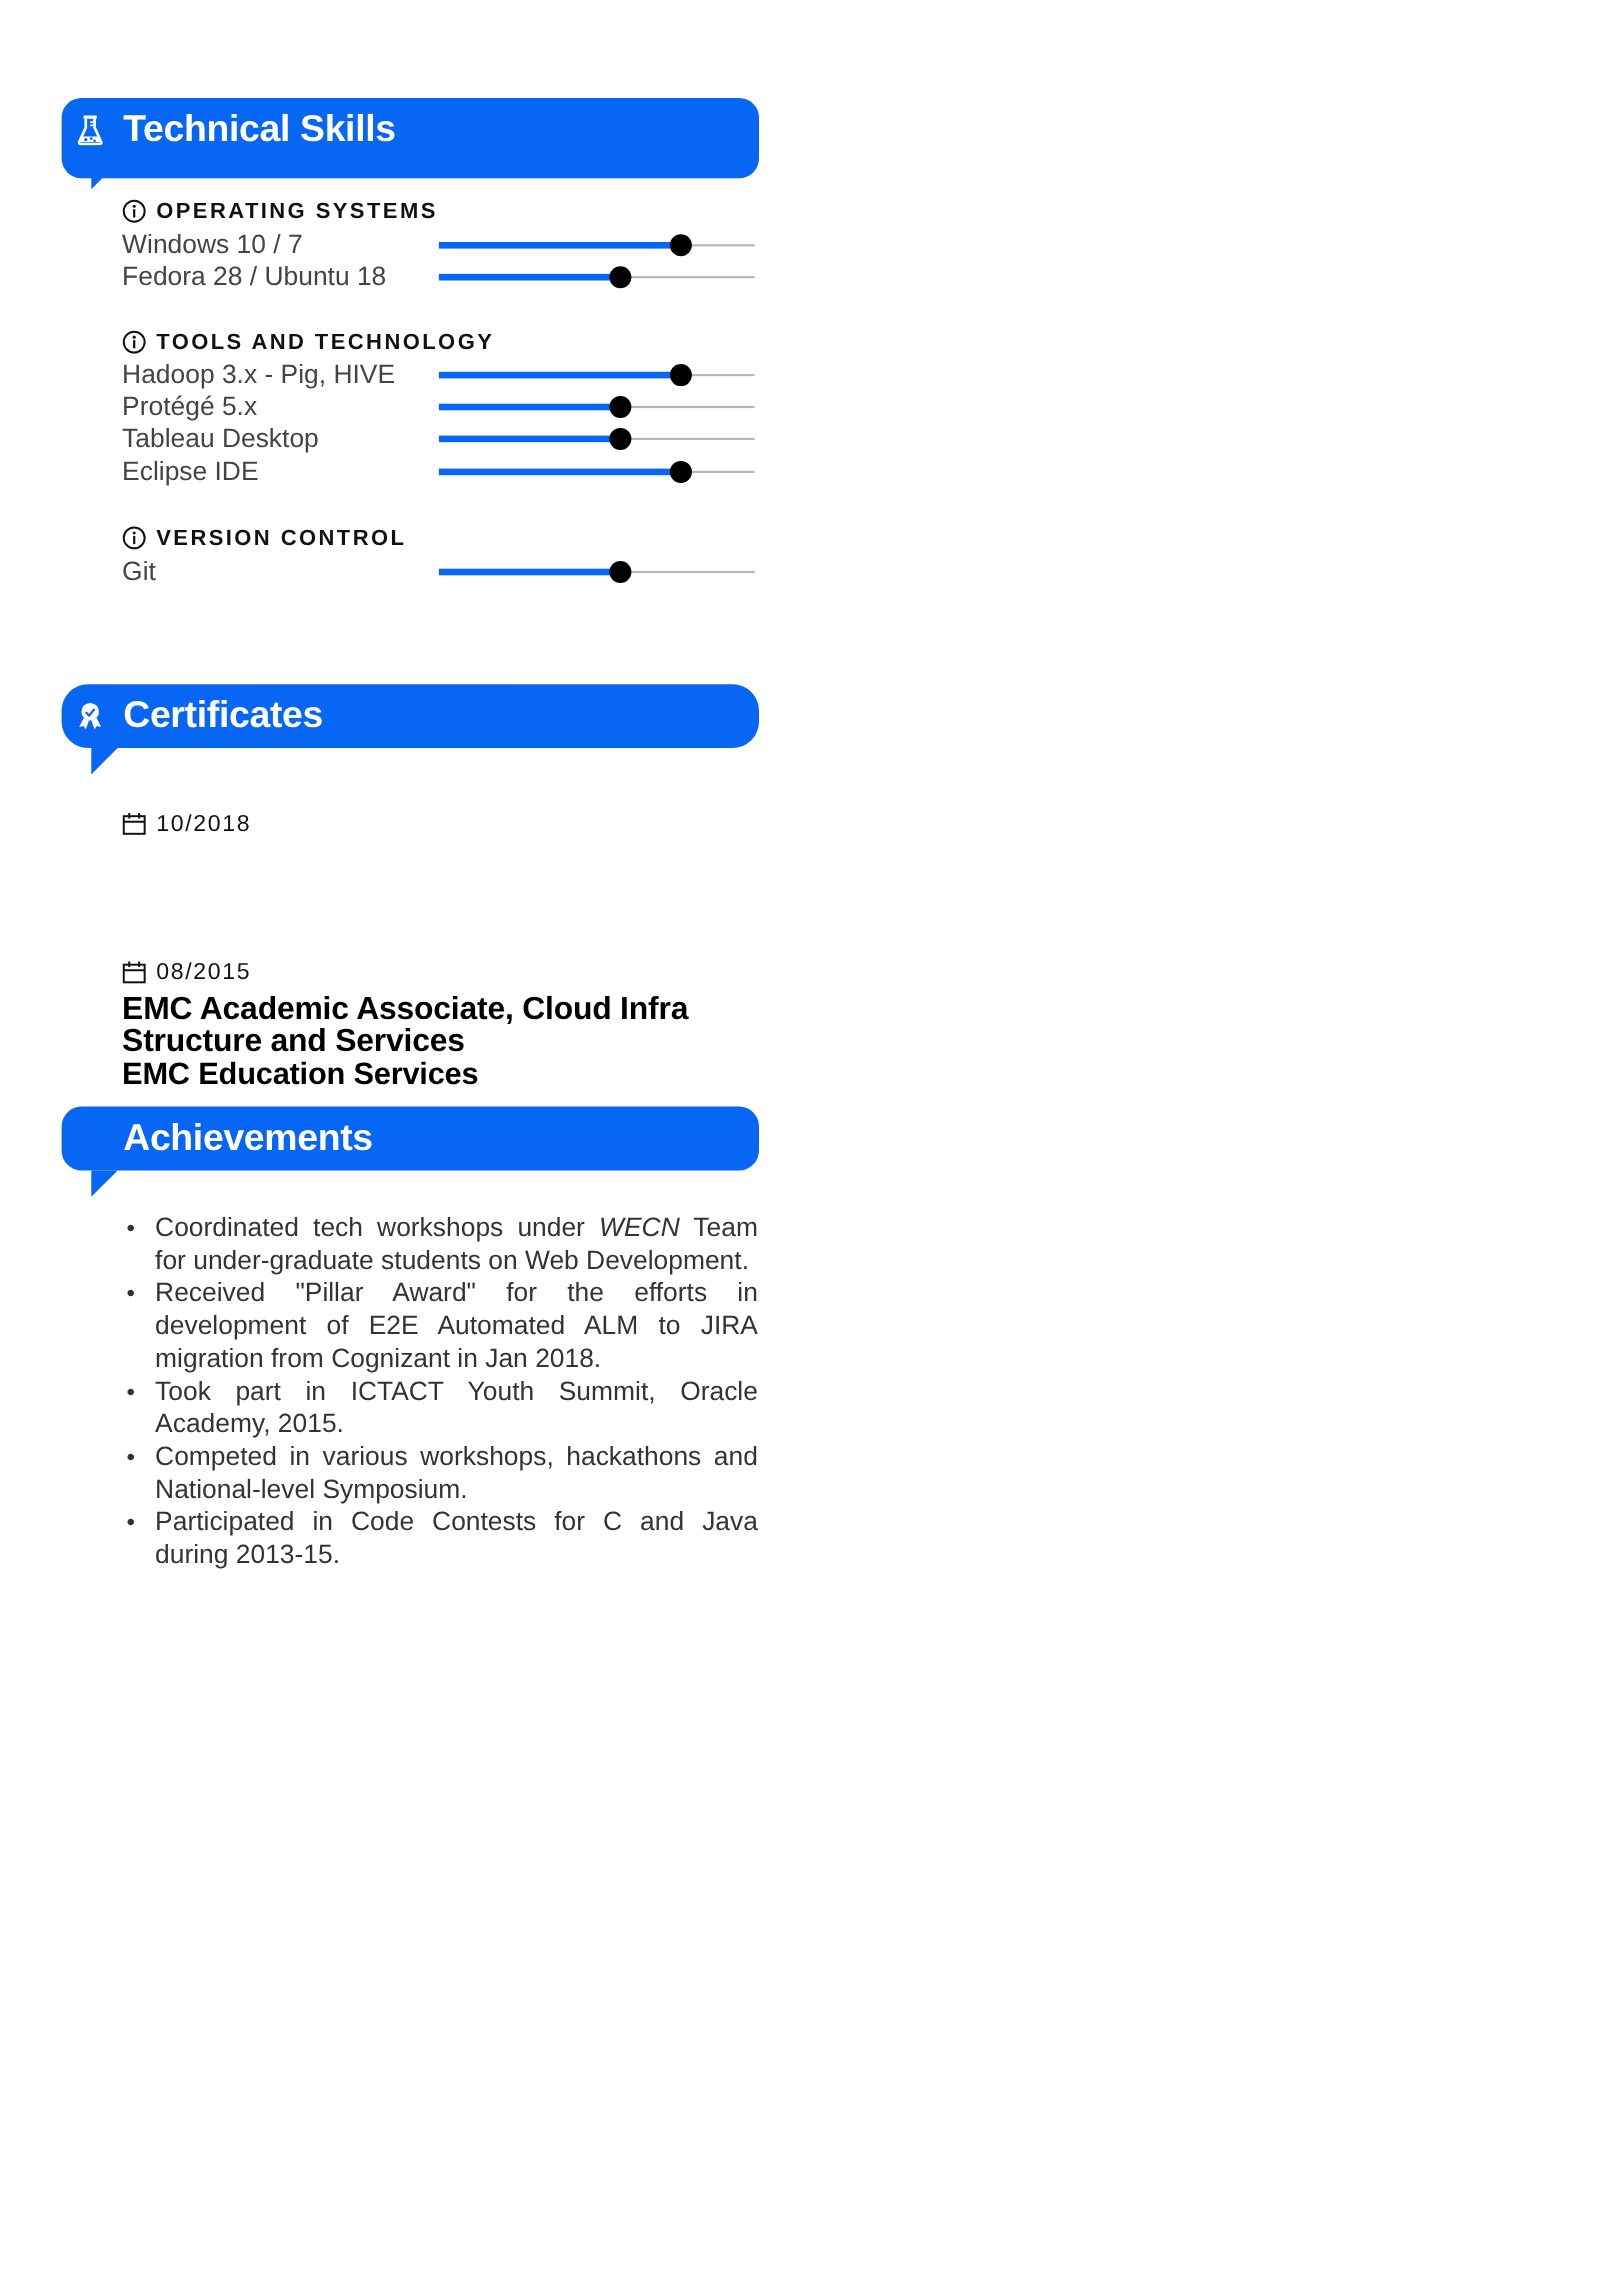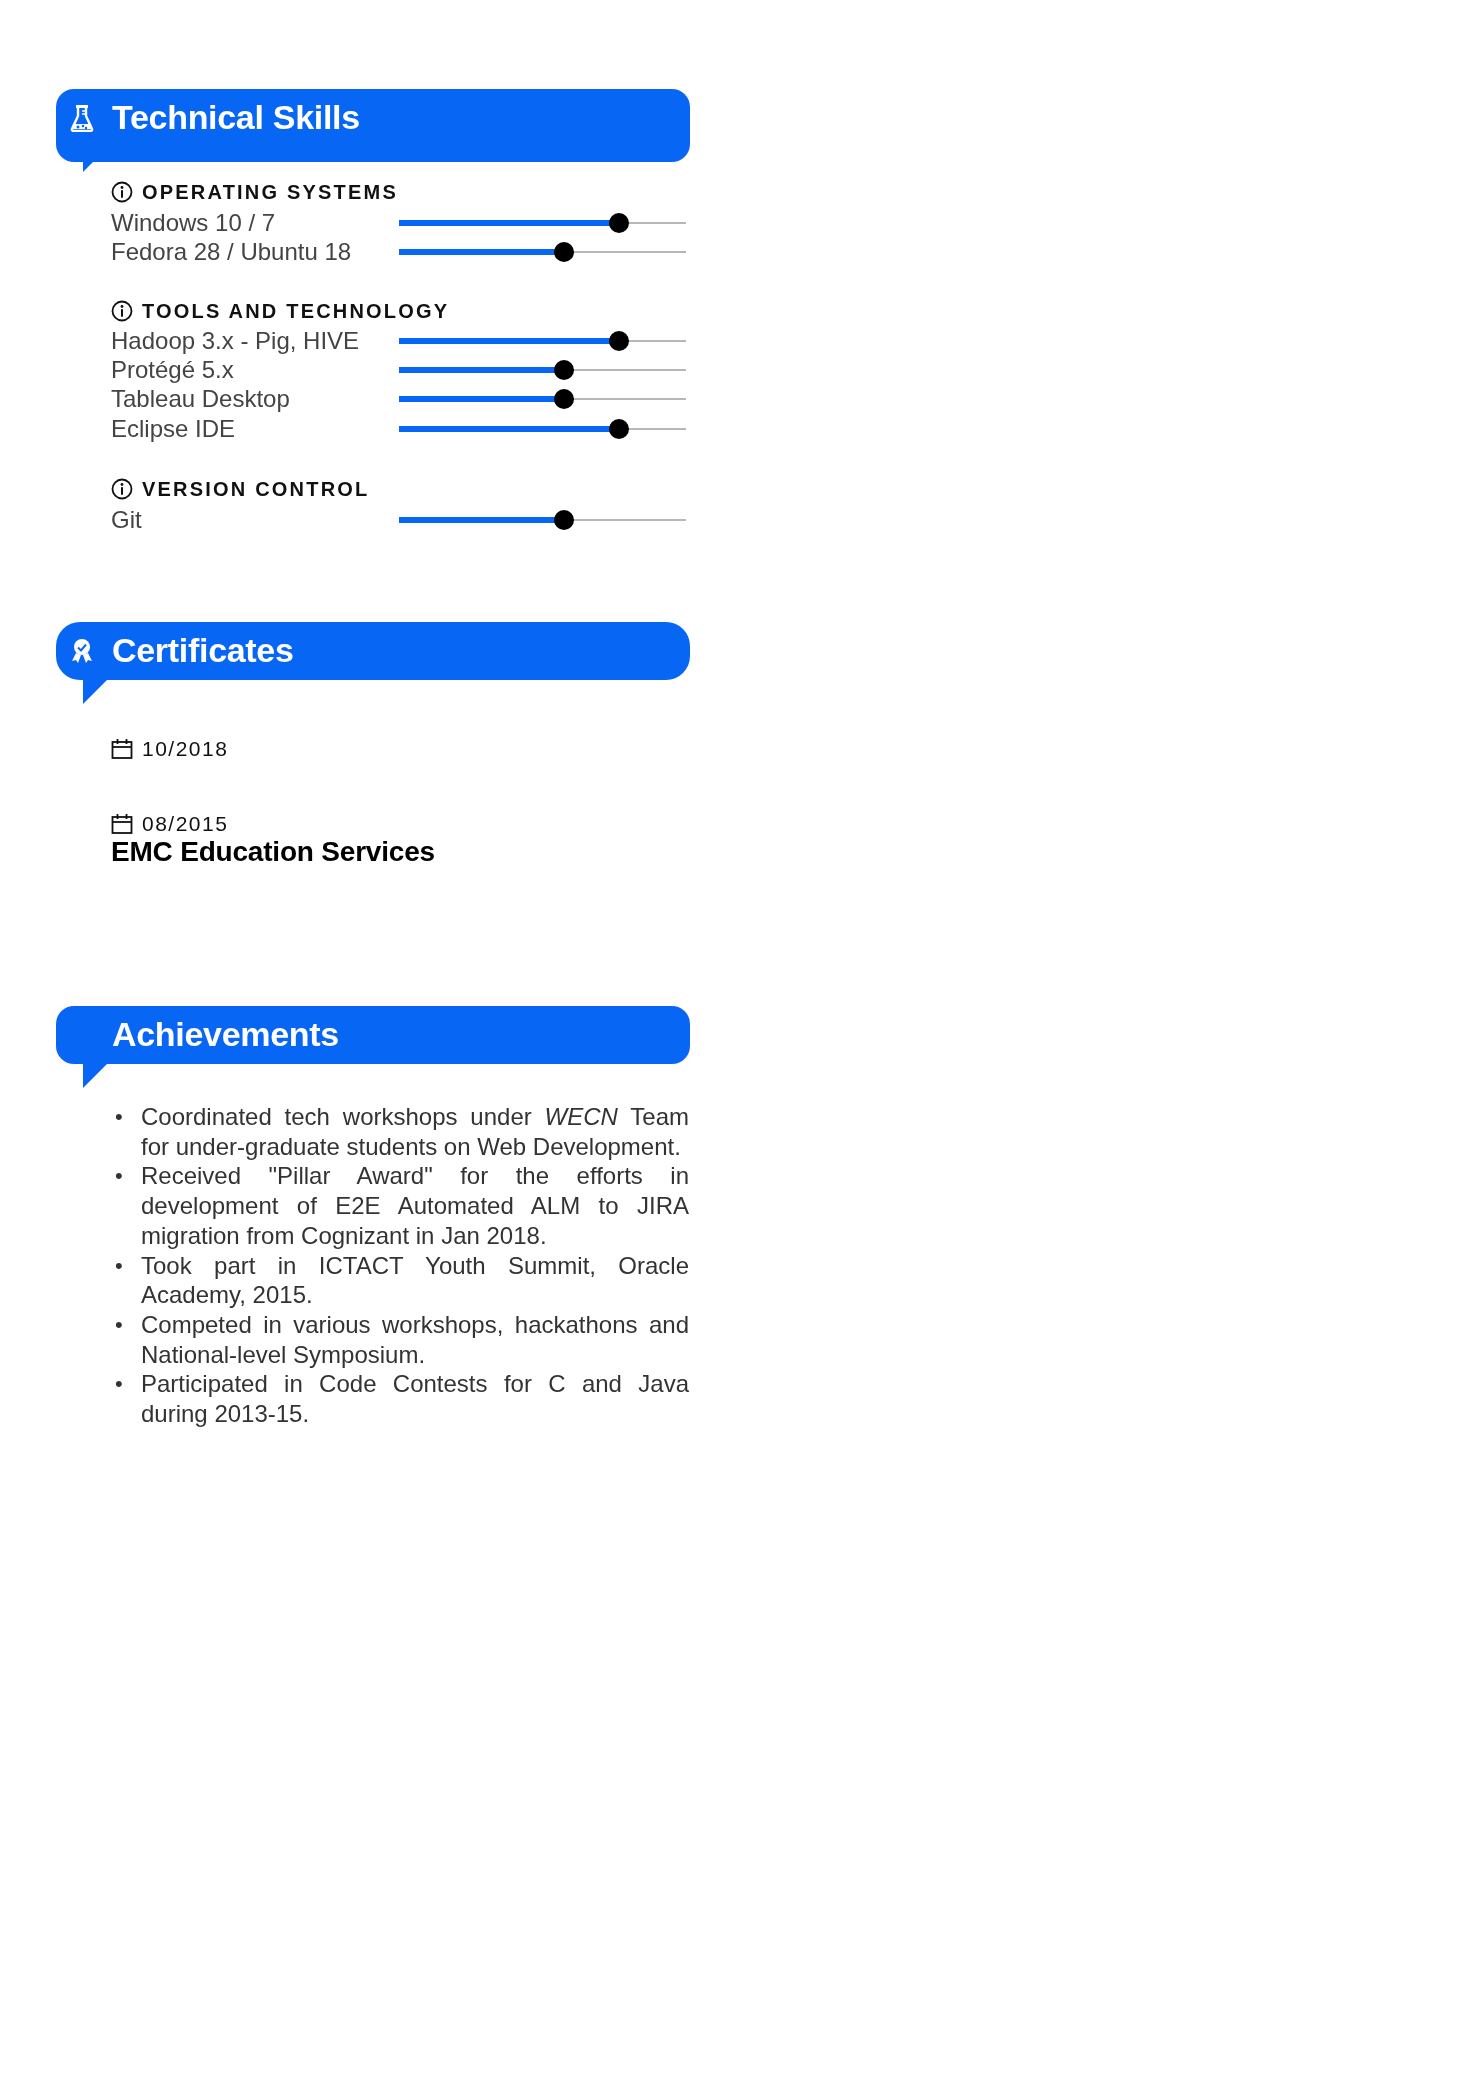--- a/index.html
+++ b/index.html
@@ -149,30 +149,31 @@
     <svg class="cal-icon" viewBox="0 0 22 22">
       <rect x="1.5" y="4" width="19" height="16" fill="none" stroke="#111" stroke-width="1.8"></rect>
       <line x1="1.5" y1="9" x2="20.5" y2="9" stroke="#111" stroke-width="1.8"></line>
       <line x1="6.5" y1="1" x2="6.5" y2="6" stroke="#111" stroke-width="1.8"></line>
       <line x1="15.5" y1="1" x2="15.5" y2="6" stroke="#111" stroke-width="1.8"></line>
     </svg>
     <span class="date">10/2018</span>
   </div>
 </div>
 
-<div class="cert" style="top:788px;">
+<div class="cert" style="top:848px;">
   <div class="date-row">
     <svg class="cal-icon" viewBox="0 0 22 22">
       <rect x="1.5" y="4" width="19" height="16" fill="none" stroke="#111" stroke-width="1.8"></rect>
       <line x1="1.5" y1="9" x2="20.5" y2="9" stroke="#111" stroke-width="1.8"></line>
       <line x1="6.5" y1="1" x2="6.5" y2="6" stroke="#111" stroke-width="1.8"></line>
       <line x1="15.5" y1="1" x2="15.5" y2="6" stroke="#111" stroke-width="1.8"></line>
     </svg>
     <span class="date">08/2015</span>
   </div>
+  <div class="ctitle" style="width:560px;">EMC Academic Associate, Cloud Infra Structure and Services</div>
   <div class="issuer">EMC Education Services</div>
 </div>
 
 <div class="section-header" style="top:1006px;height:58px;">
   <span class="title" style="top:9px;">Achievements</span>
   <div class="tail" style="top:58px;"></div>
 </div>
 
 <ul class="ach-list">
   <li><span class="bullet">•</span><span>Coordinated tech workshops under </span><em>WECN</em><span> Team for under-graduate students on Web Development.</span></li>

